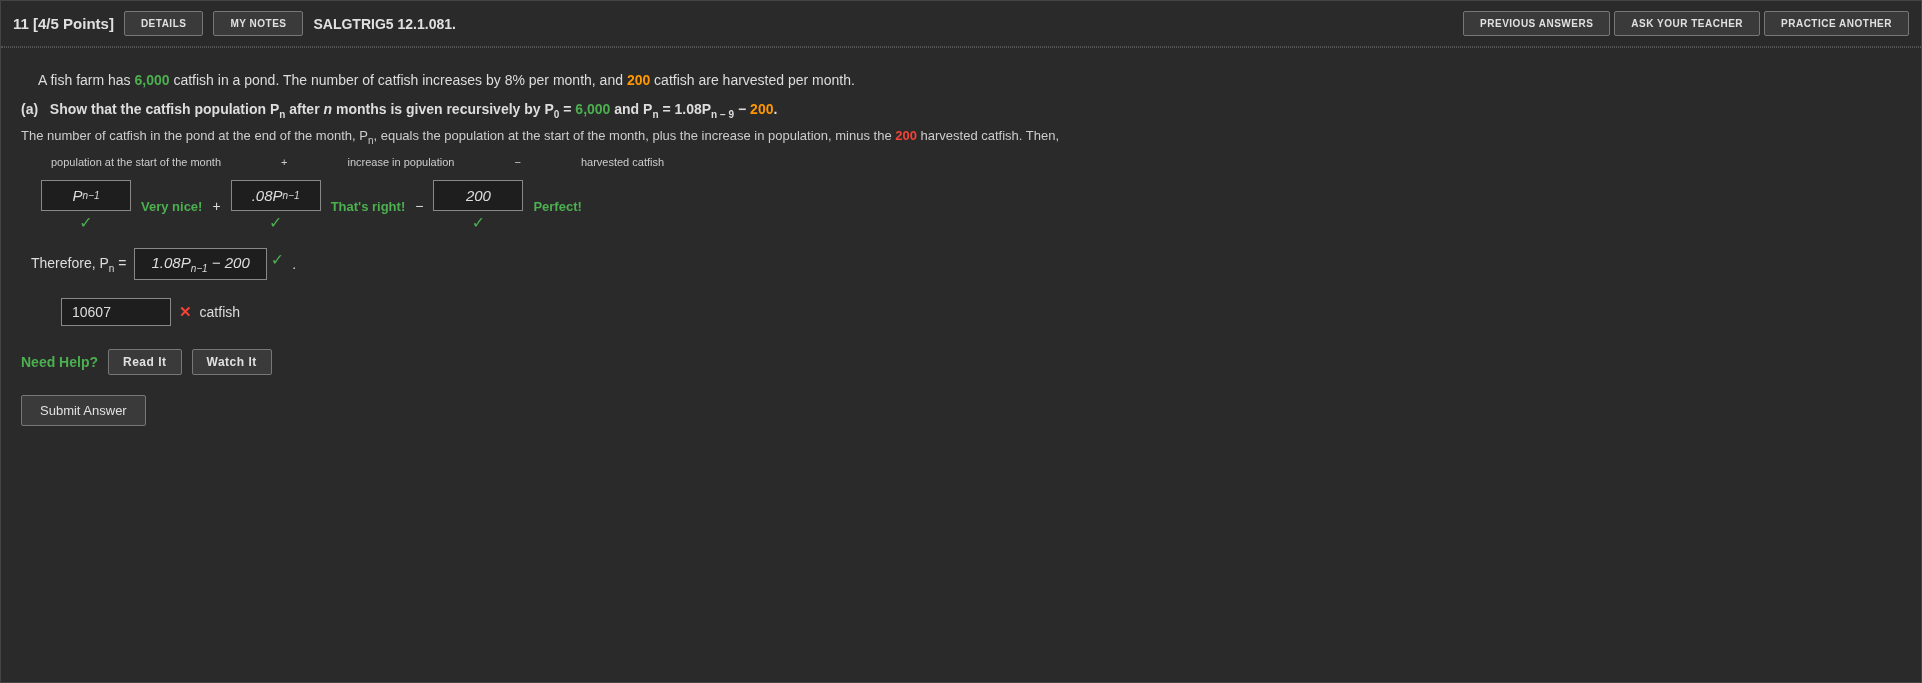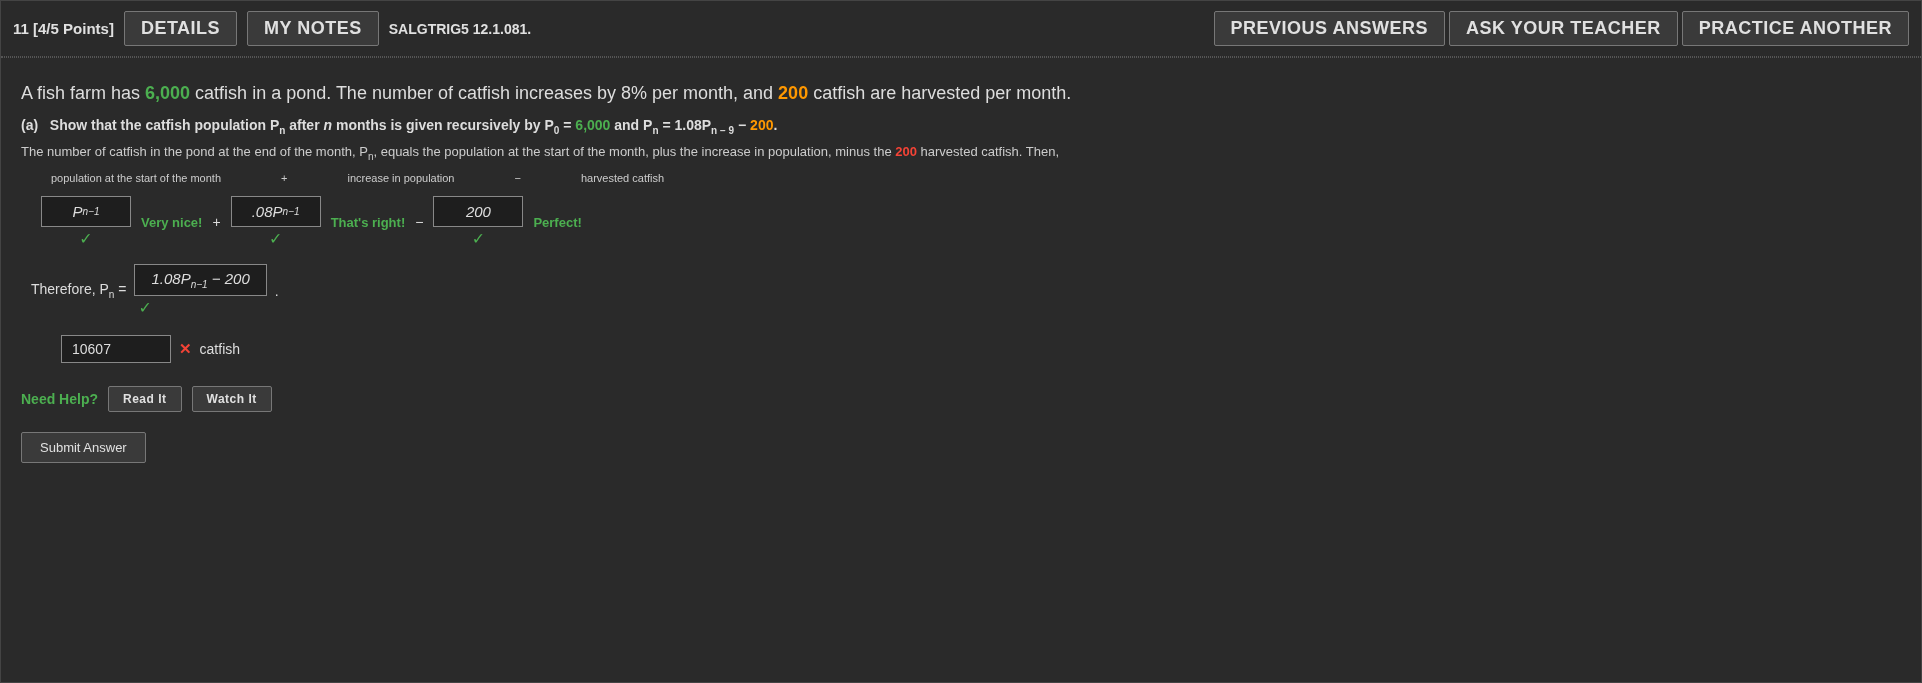--- a/index.html
+++ b/index.html
@@ -31,45 +31,46 @@
       color: #e0e0e0;
       font-weight: bold;
       white-space: nowrap;
     }
     .btn {
       background: #3a3a3a;
       color: #e0e0e0;
       border: 1px solid #777;
       padding: 6px 16px;
       cursor: pointer;
-      font-size: 18px;
+      font-size: 10px;
       font-weight: bold;
       letter-spacing: 0.5px;
       border-radius: 2px;
     }
     .problem-id {
       font-weight: bold;
       font-size: 14px;
       color: #e0e0e0;
       flex: 1;
     }
     .btn-right-group {
       display: flex;
       gap: 4px;
       margin-left: auto;
     }
     .content-area {
       padding: 14px 20px 20px 20px;
       background: #2a2a2a;
     }
     .intro-text {
-      font-size: 18px;
+      font-size: 14px;
       color: #ddd;
       margin-bottom: 10px;
       line-height: 1.5;
+      margin-left: 17px;
     }
     .highlight-green { color: #4caf50; font-weight: bold; }
     .highlight-orange { color: #ff9800; font-weight: bold; }
     .highlight-red { color: #f44336; font-weight: bold; }
     .part-label {
       font-size: 14px;
       color: #ddd;
       margin-bottom: 6px;
     }
     .part-label span { font-weight: bold; }
@@ -247,21 +248,21 @@
         <div class="checkmark-below">
           <span class="feedback-icon">✓</span>
         </div>
       </div>
 
       <span class="feedback-green">Perfect!</span>
     </div>
 
     <div class="therefore-row" style="margin-top:16px; margin-left:10px;">
       <span>Therefore, P<sub>n</sub> = </span>
-      <div style="display:flex;flex-direction:column;align-items:flex-start;">
+      <div style="display:flex;flex-direction:row;align-items:flex-start;">
         <div class="therefore-box">1.08P<sub>n−1</sub> − 200</div>
         <div style="margin-top:2px; padding-left:4px;">
           <span class="feedback-icon">✓</span>
         </div>
       </div>
       <span>.</span>
     </div>
 
     <div class="part-b-section">
       <div class="part-b-row">

